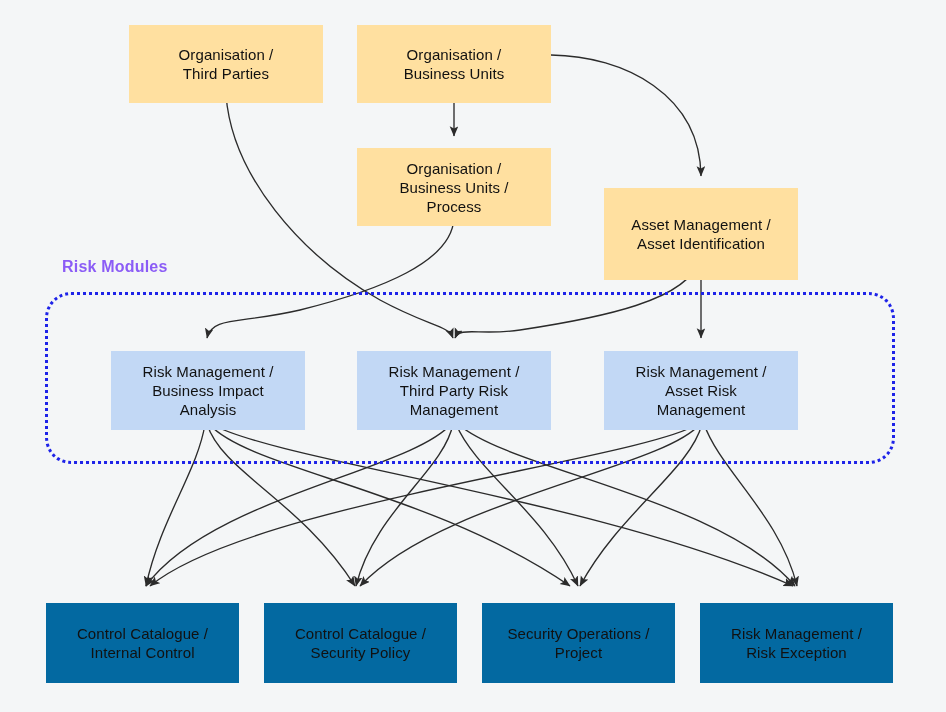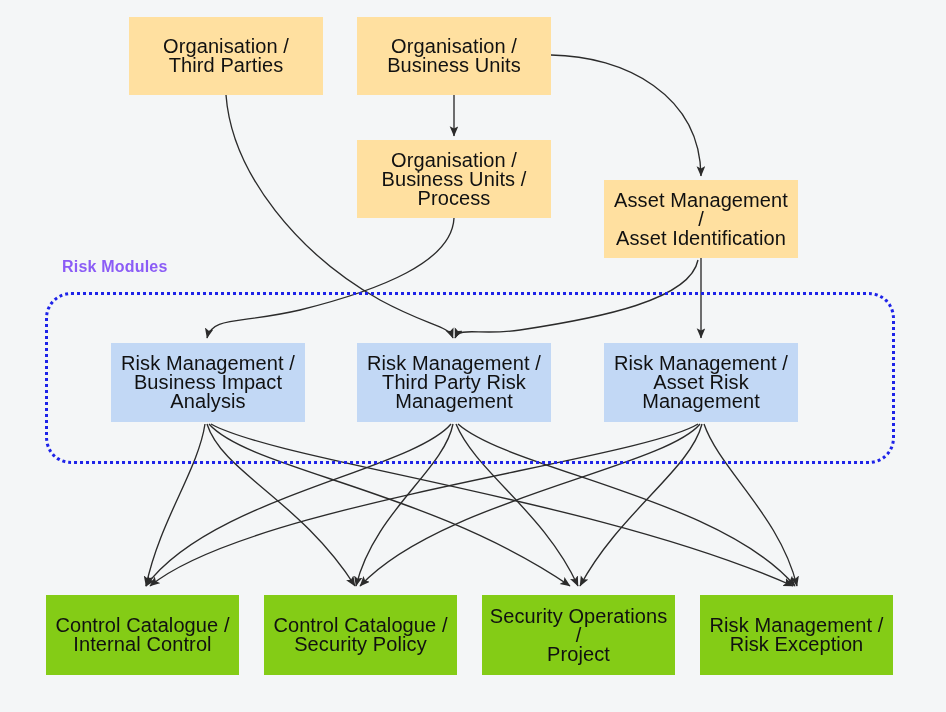--- a/index.html
+++ b/index.html
@@ -27,30 +27,31 @@
     height: 712px;
     pointer-events: none;
   }
   .node {
     position: absolute;
     box-sizing: border-box;
     display: flex;
     align-items: center;
     justify-content: center;
     text-align: center;
-    font-size: 20px;
+    font-size: 15px;
     line-height: 19px;
     color: #111111;
     letter-spacing: 0.1px;
     white-space: pre-line;
     padding: 2px 6px;
+    margin-top: 8px;
   }
   .node-org { background: #ffe0a0; }
   .node-risk { background: #c2d8f5; }
-  .node-ctrl { background: #84cc16; }
+  .node-ctrl { background: #0369a1; }
 
   .group-box {
     position: absolute;
     box-sizing: border-box;
     border: 3px dotted #1e23e8;
     border-radius: 26px;
     background: transparent;
   }
   .group-label {
     position: absolute;
@@ -106,21 +107,21 @@
   <div class="node node-org" style="left:129px; top:17px; width:194px; height:78px;">Organisation /
 Third Parties</div>
 
   <div class="node node-org" style="left:357px; top:17px; width:194px; height:78px;">Organisation /
 Business Units</div>
 
   <div class="node node-org" style="left:357px; top:140px; width:194px; height:78px;">Organisation /
 Business Units /
 Process</div>
 
-  <div class="node node-org" style="left:604px; top:180px; width:194px; height:78px;">Asset Management /
+  <div class="node node-org" style="left:604px; top:180px; width:194px; height:92px;">Asset Management /
 Asset Identification</div>
 
   <div class="group-label" style="left:62px; top:258px;">Risk Modules</div>
 
   <div class="group-box" style="left:45px; top:292px; width:850px; height:172px;"></div>
 
   <div class="node node-risk" style="left:111px; top:343px; width:194px; height:79px;">Risk Management /
 Business Impact
 Analysis</div>
 

